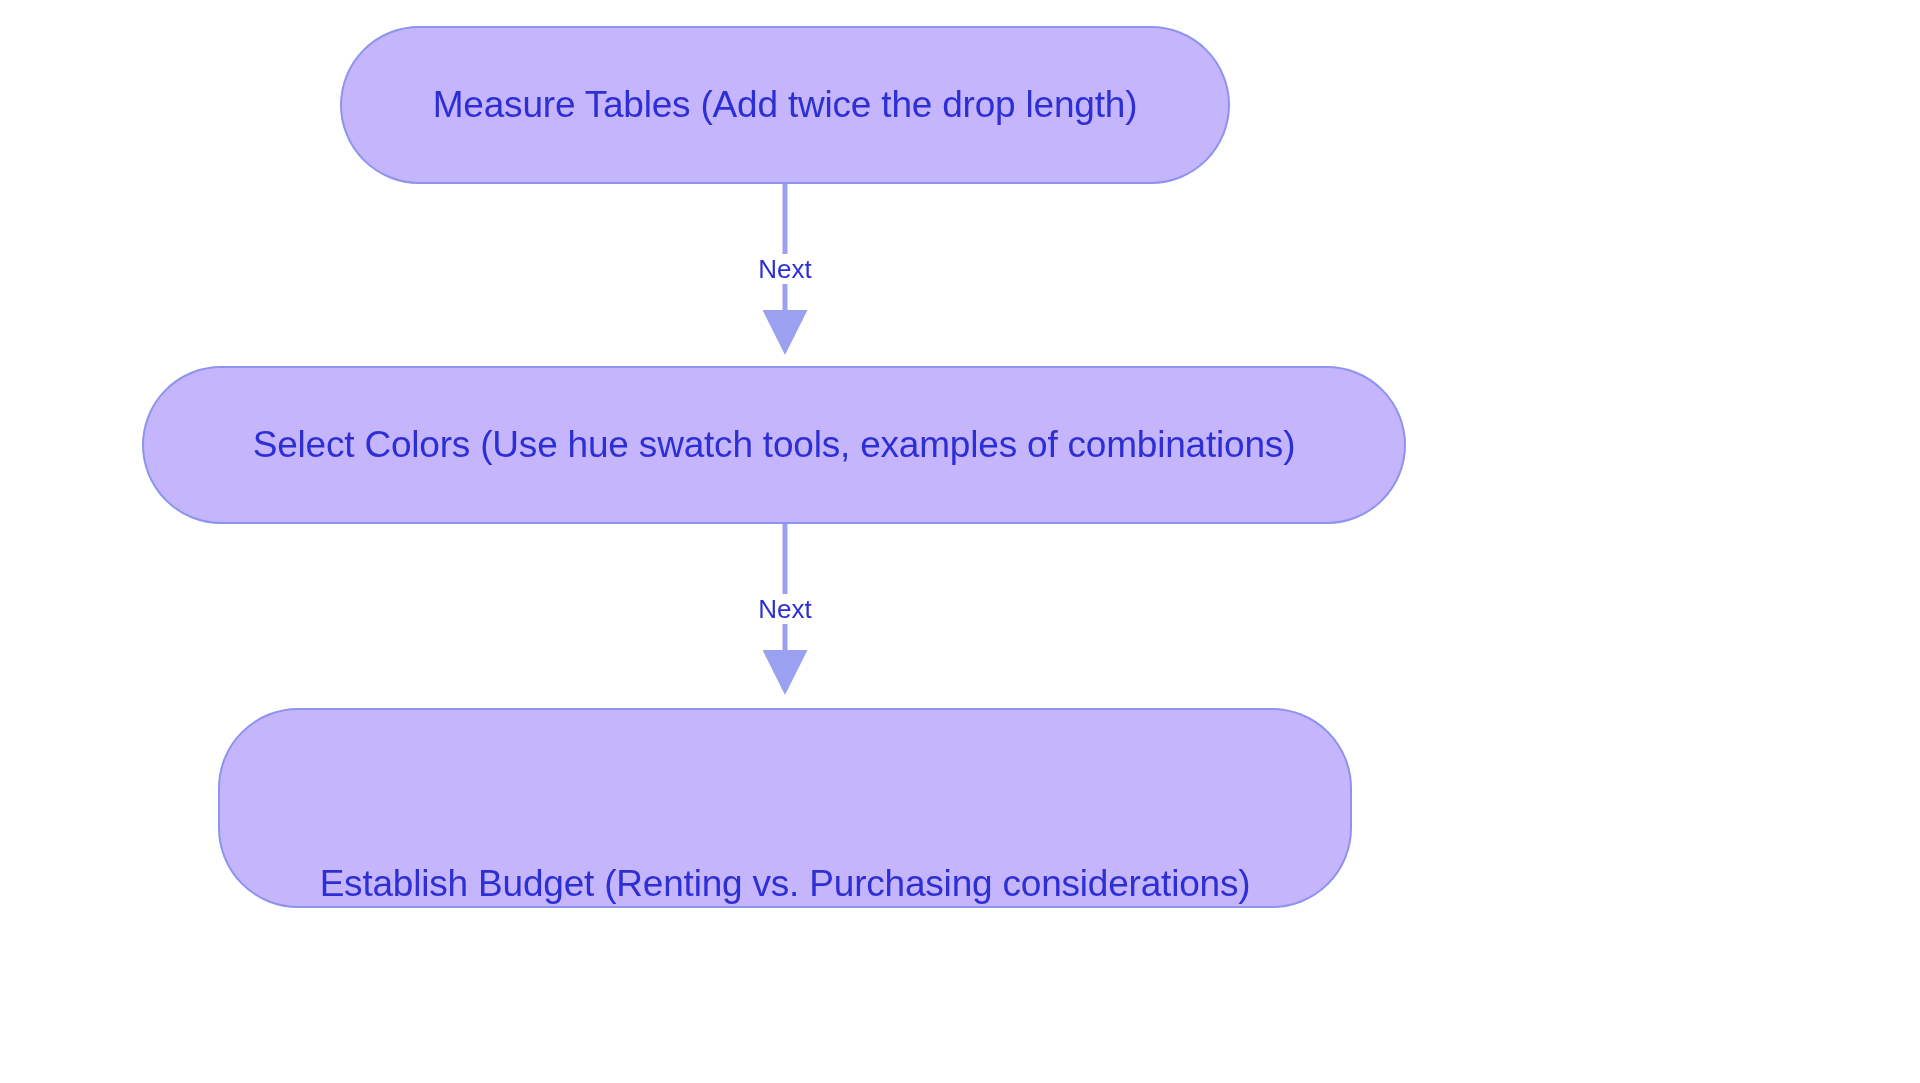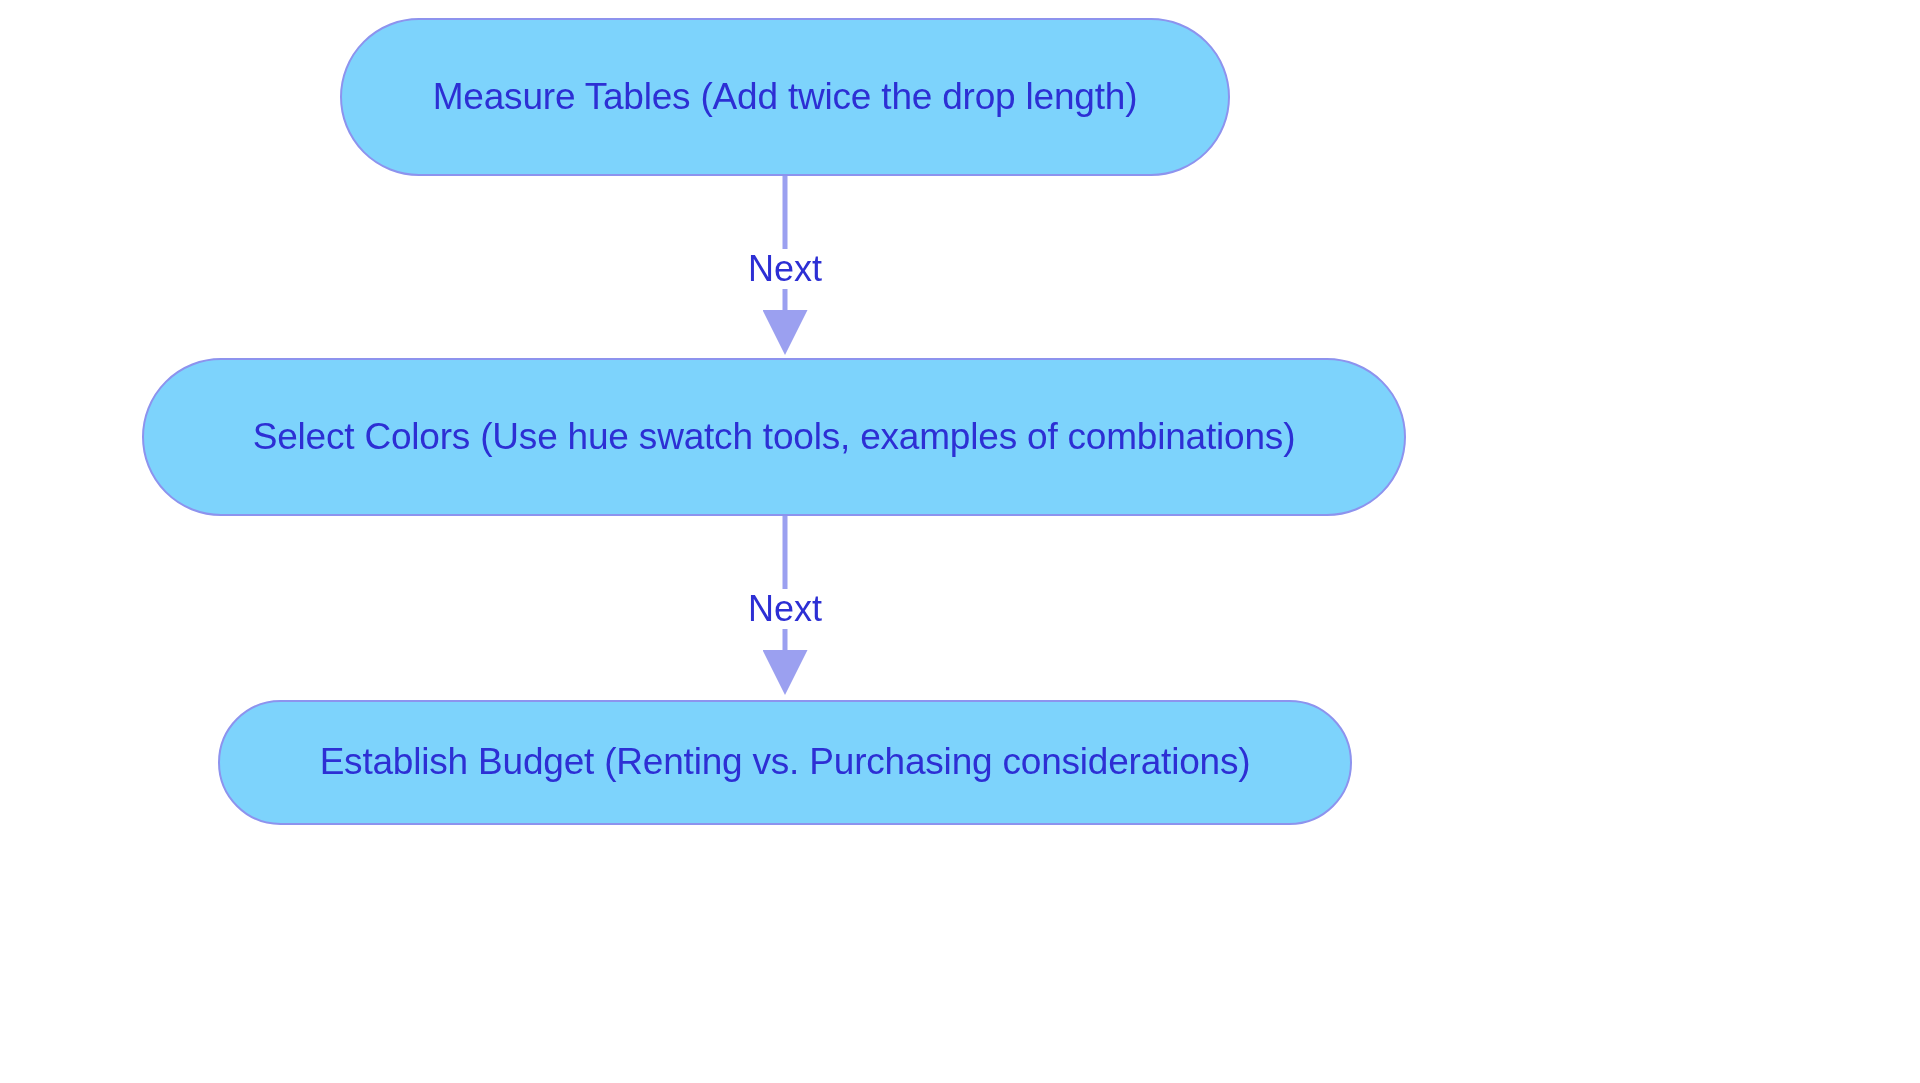--- a/index.html
+++ b/index.html
@@ -24,43 +24,44 @@
     position: absolute;
     left: 0;
     top: 0;
     width: 1920px;
     height: 1083px;
     display: block;
   }
   .node-shape {
     position: absolute;
     box-sizing: border-box;
-    background: #7dd3fc;
+    background: #c4b5fd;
     border: 2px solid #8d93ee;
     border-radius: 80px;
     display: flex;
     align-items: center;
     justify-content: center;
+    margin-top: 8px;
   }
   .node-label {
     color: #2d2fd4;
     font-family: "Liberation Sans", sans-serif;
     font-size: 37px;
     font-weight: 400;
     line-height: 1.15;
     letter-spacing: -0.2px;
     white-space: nowrap;
     text-align: center;
     user-select: none;
   }
   .edge-label {
     position: absolute;
     color: #2d2fd4;
     font-family: "Liberation Sans", sans-serif;
-    font-size: 36px;
+    font-size: 26px;
     font-weight: 400;
     line-height: 1;
     white-space: nowrap;
     text-align: center;
     background: #ffffff;
     padding: 2px 8px;
     transform: translate(-50%, -50%);
     user-select: none;
   }
   
@@ -75,21 +76,22 @@
     left: 142px;
     top: 358px;
     width: 1264px;
     height: 158px;
   }
   
   #node-establish-budget {
     left: 218px;
     top: 700px;
     width: 1134px;
-    height: 125px;
+    height: 200px;
+    align-items: flex-end;
   }
   #edge-label-1 { left: 785px; top: 269px; }
   #edge-label-2 { left: 785px; top: 609px; }
 </style>
 </head>
 <body>
 
 <div id="flow-root">
 
   <svg id="flow-svg" viewBox="0 0 1920 1083" aria-hidden="true">

